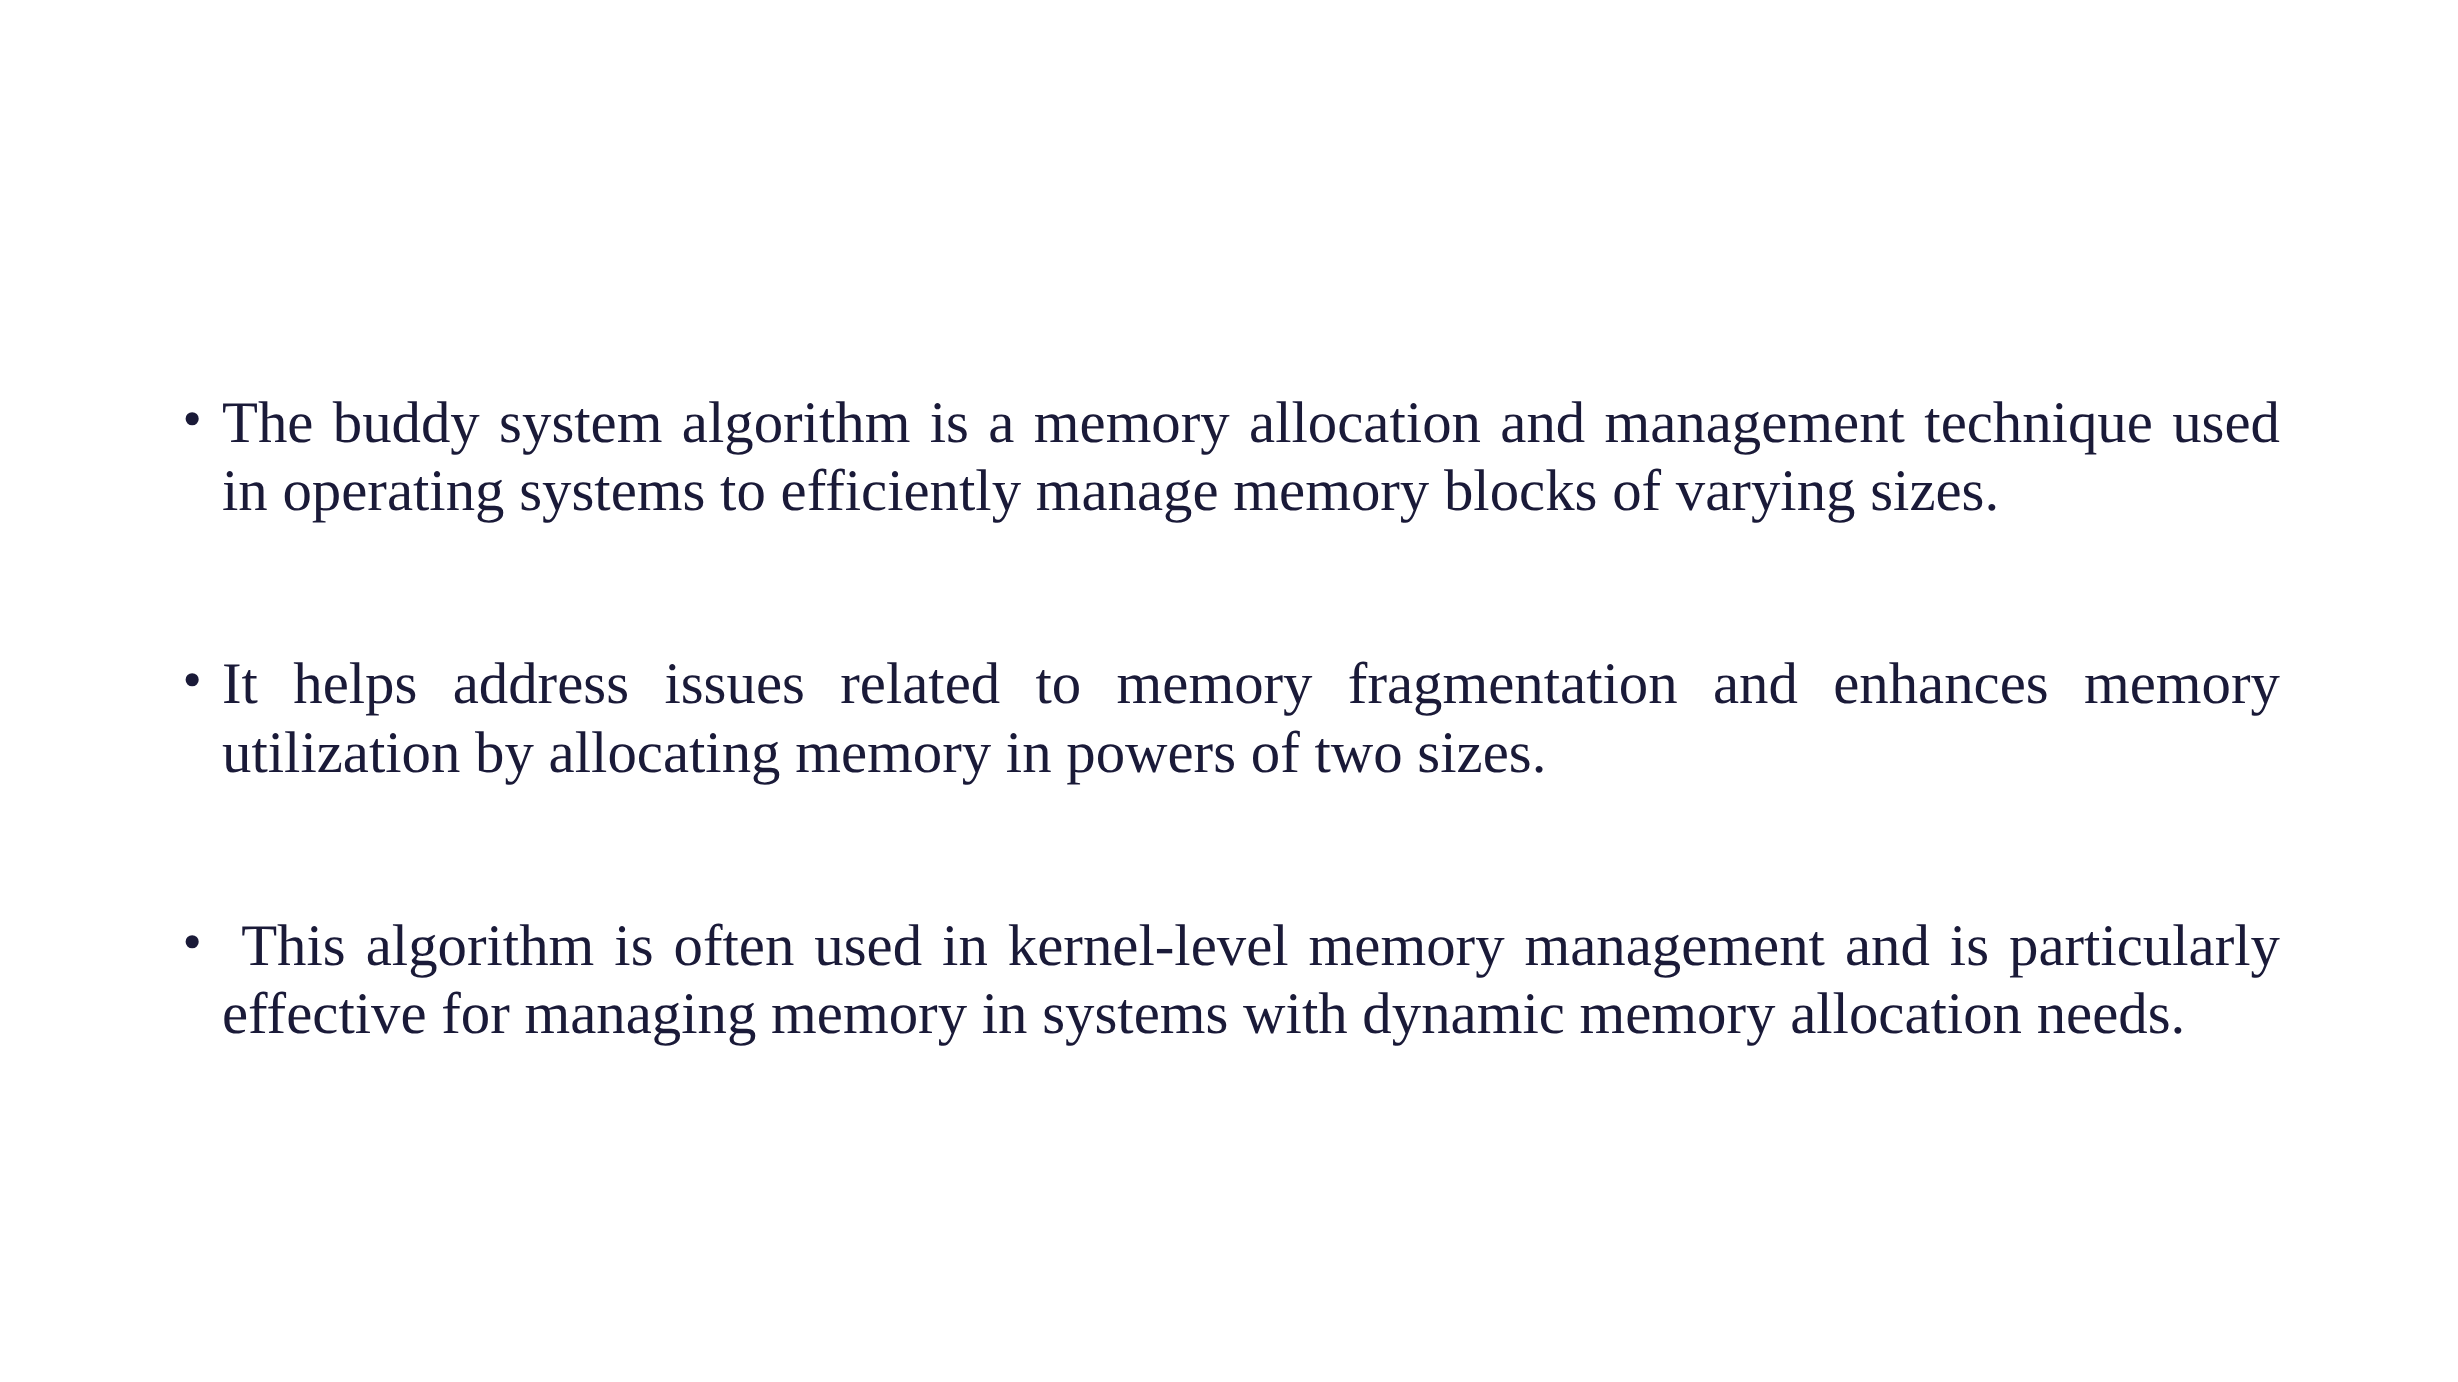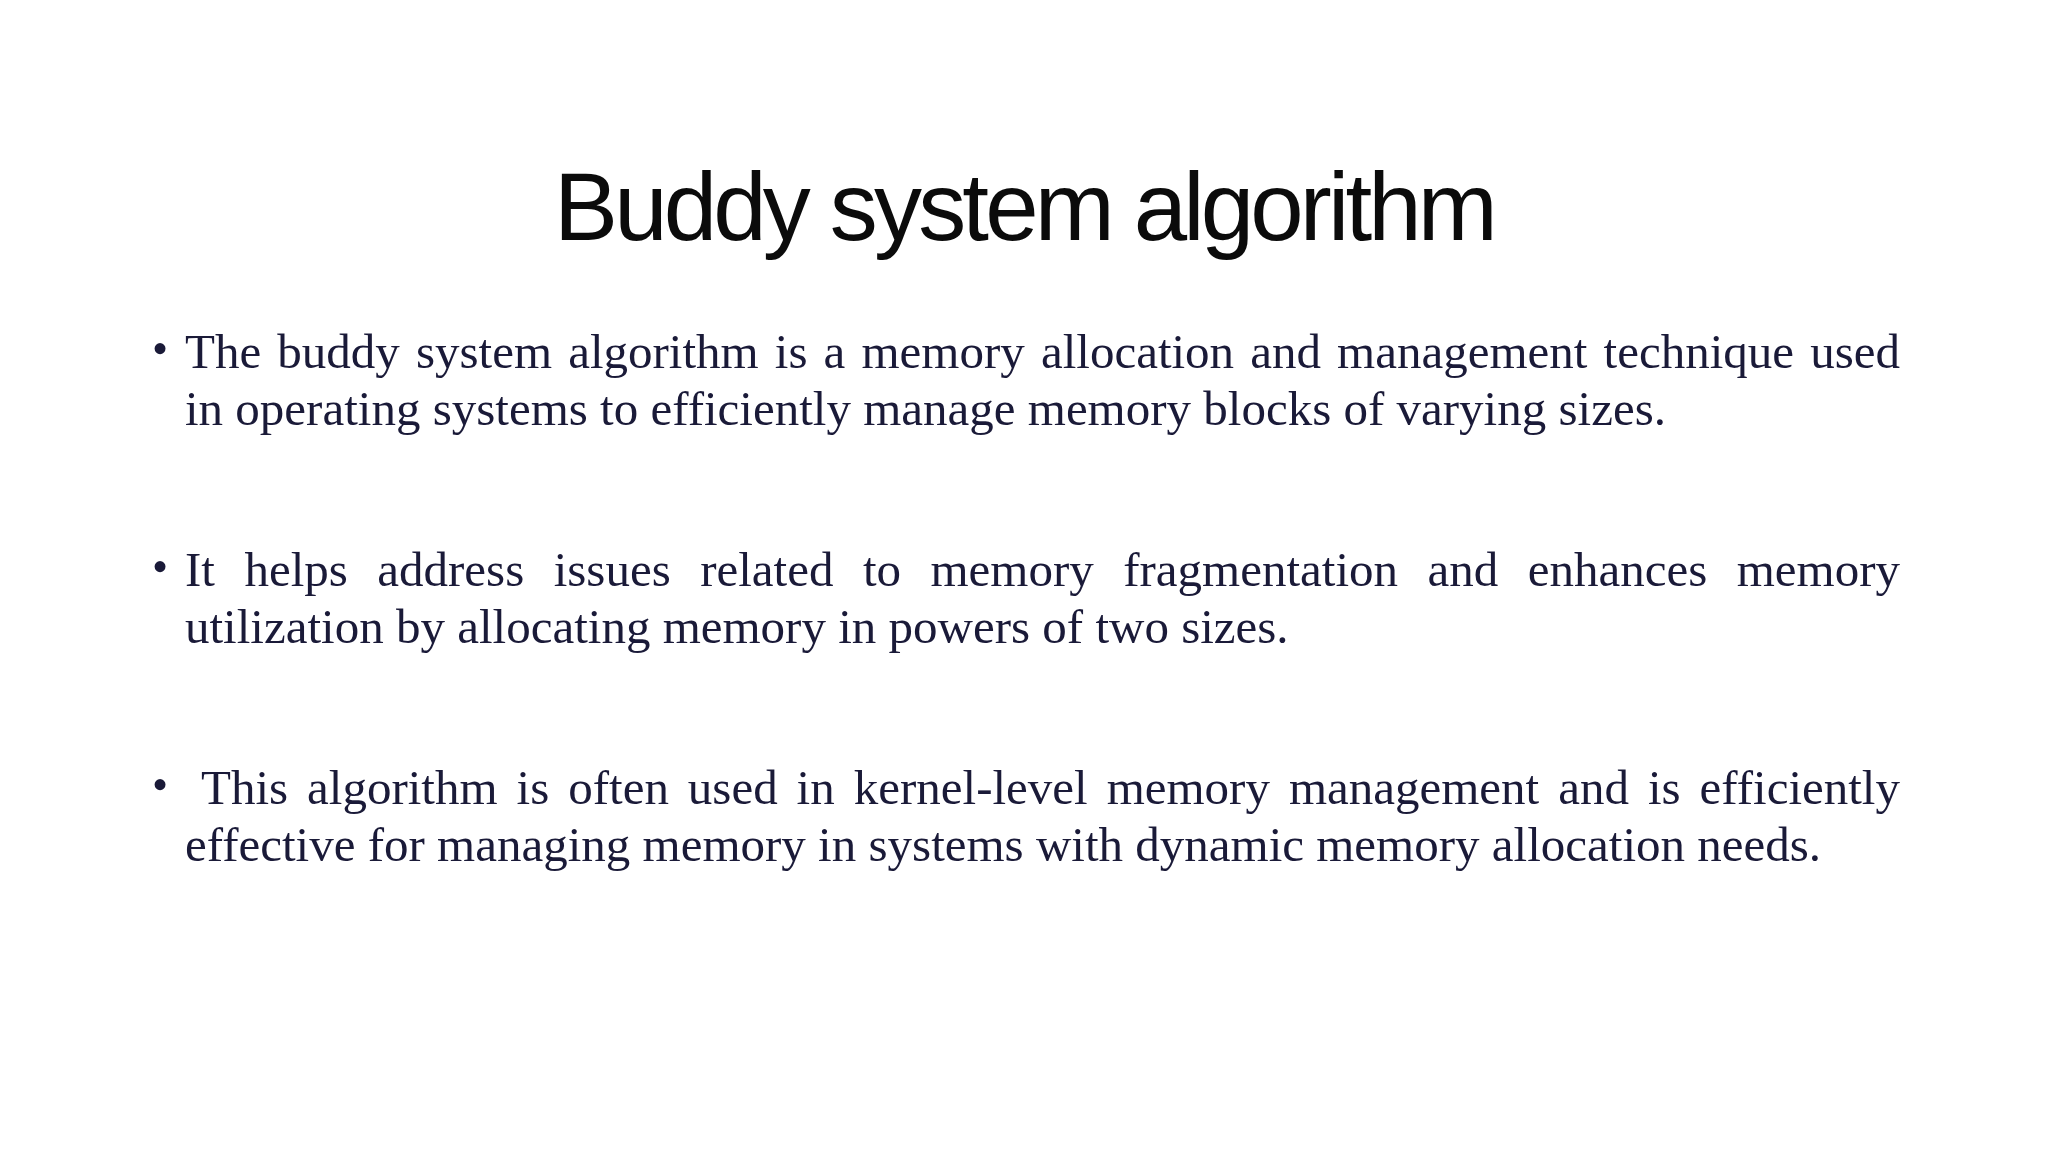--- a/index.html
+++ b/index.html
@@ -64,34 +64,33 @@
     top: -3px;
     font-size: 46px;
     text-indent: 0;
   }
 </style>
 </head>
 <body>
 
 <div class="slide">
 
-  <h1 class="slide-title">Buddy system algorithm</h1>
 
   <ul class="bullet-list">
 
     <li>
       <span class="bullet-marker">•</span>
       <span class="bullet-text">The buddy system algorithm is a memory allocation and management technique used in operating systems to efficiently manage memory blocks of varying sizes.</span>
     </li>
 
     <li>
       <span class="bullet-marker">•</span>
       <span class="bullet-text">It helps address issues related to memory fragmentation and enhances memory utilization by allocating memory in powers of two sizes.</span>
     </li>
 
     <li>
       <span class="bullet-marker">•</span>
-      <span class="bullet-text">This algorithm is often used in kernel-level memory management and is efficiently effective for managing memory in systems with dynamic memory allocation needs.</span>
+      <span class="bullet-text">This algorithm is often used in kernel-level memory management and is particularly effective for managing memory in systems with dynamic memory allocation needs.</span>
     </li>
 
   </ul>
 
 </div>
 
 </body></html>

